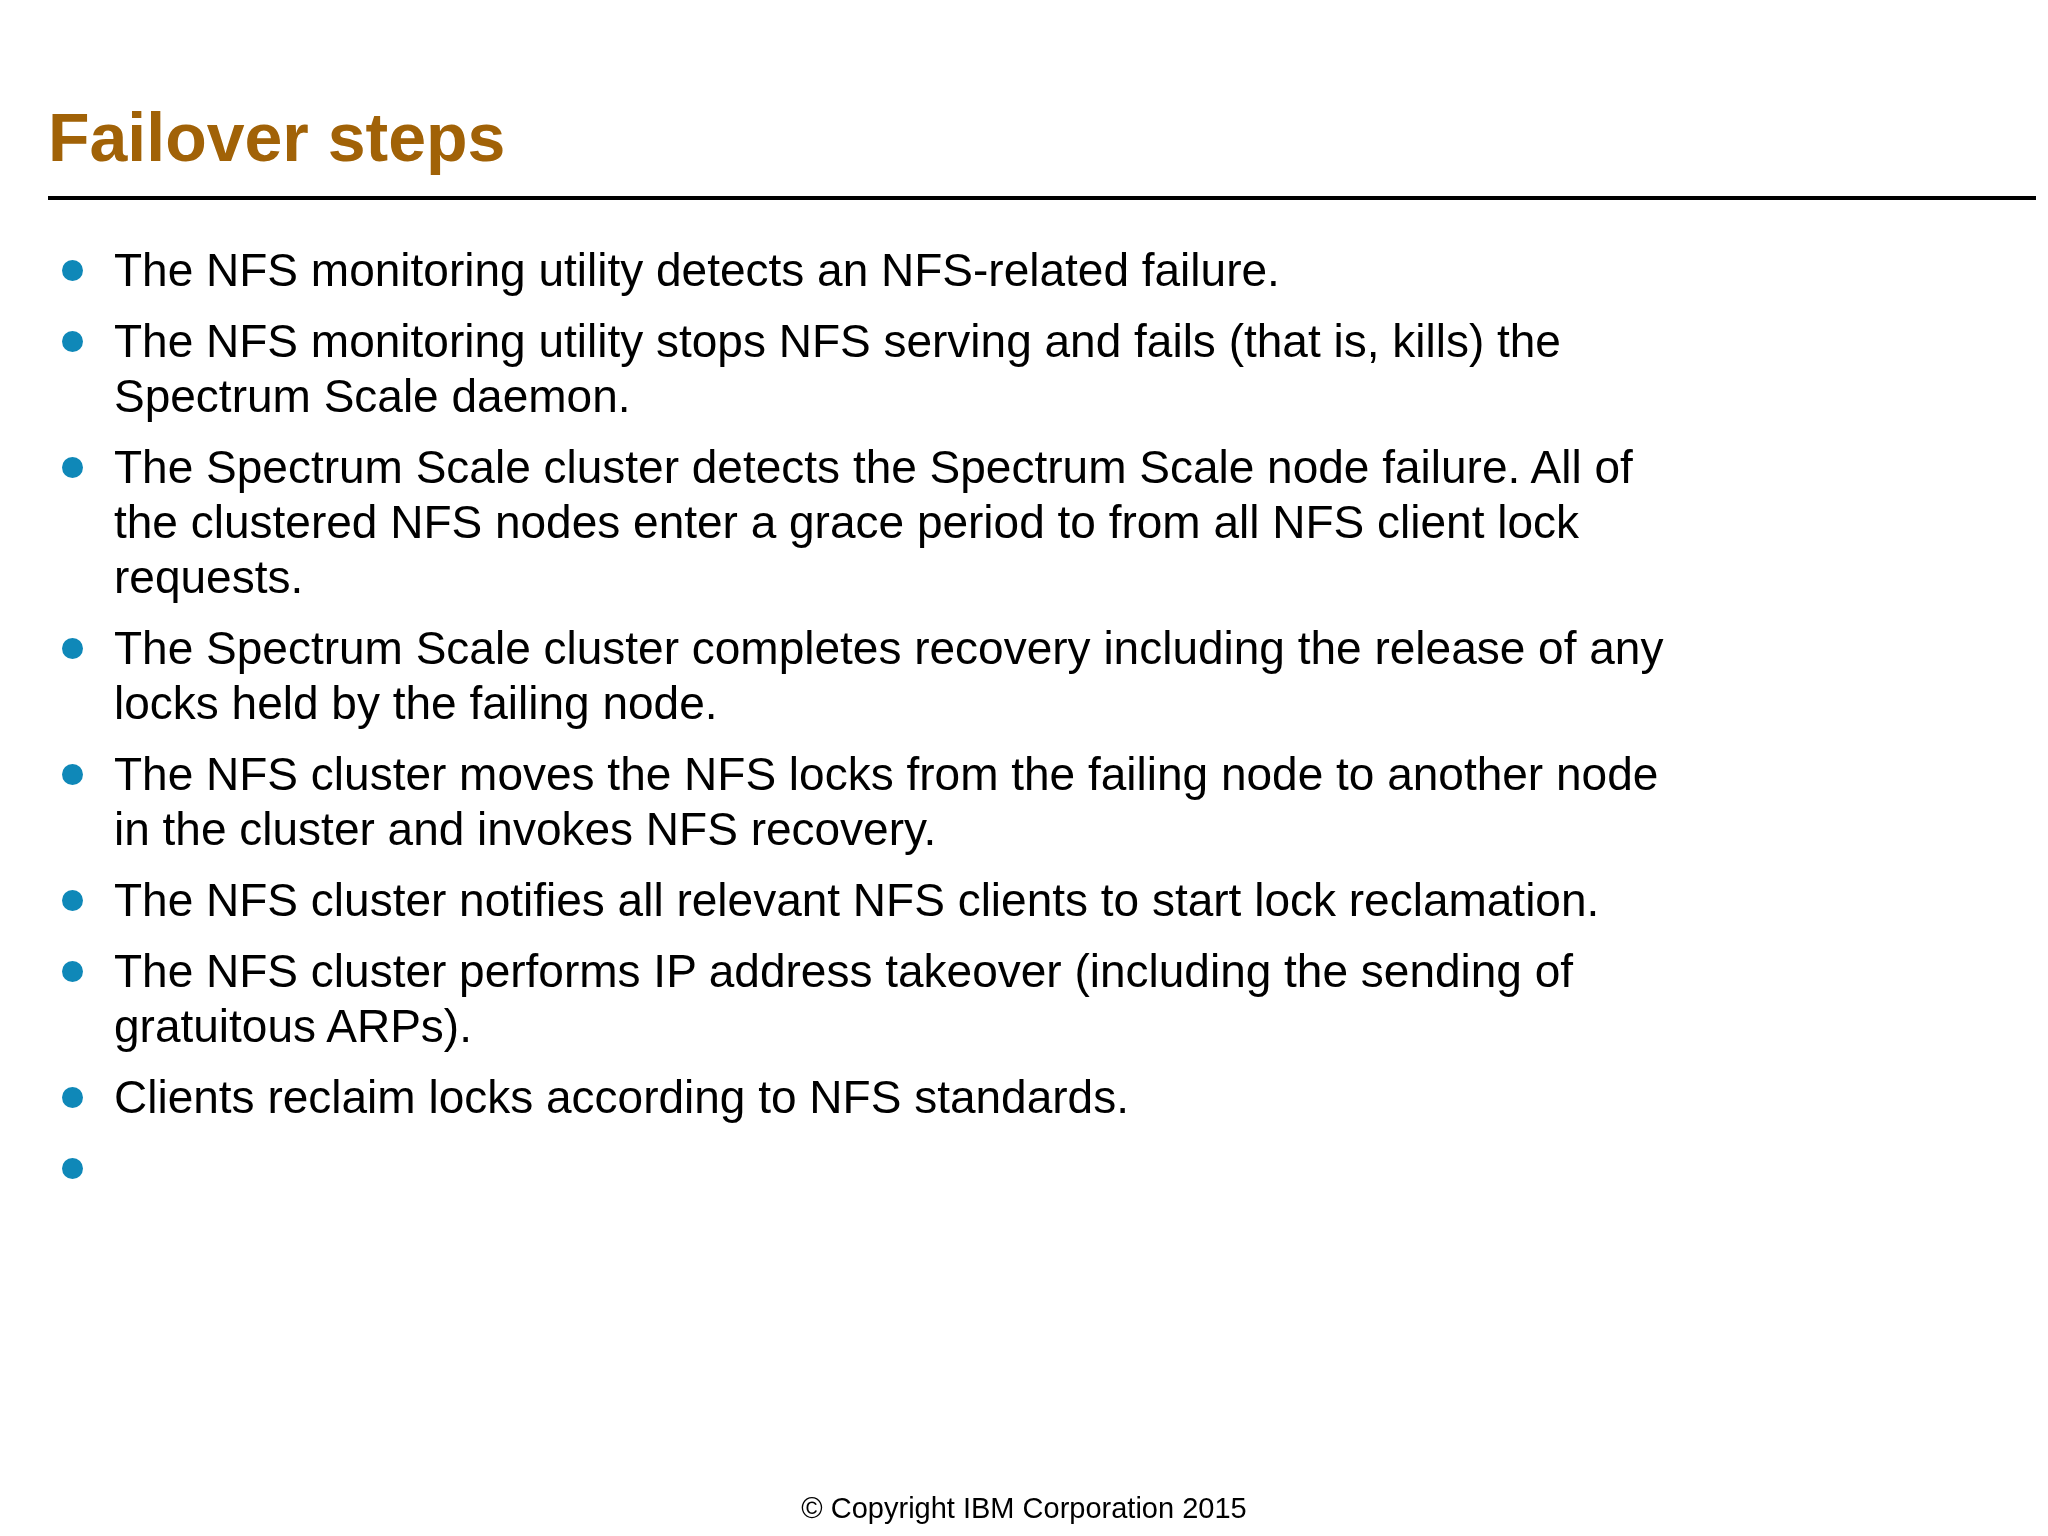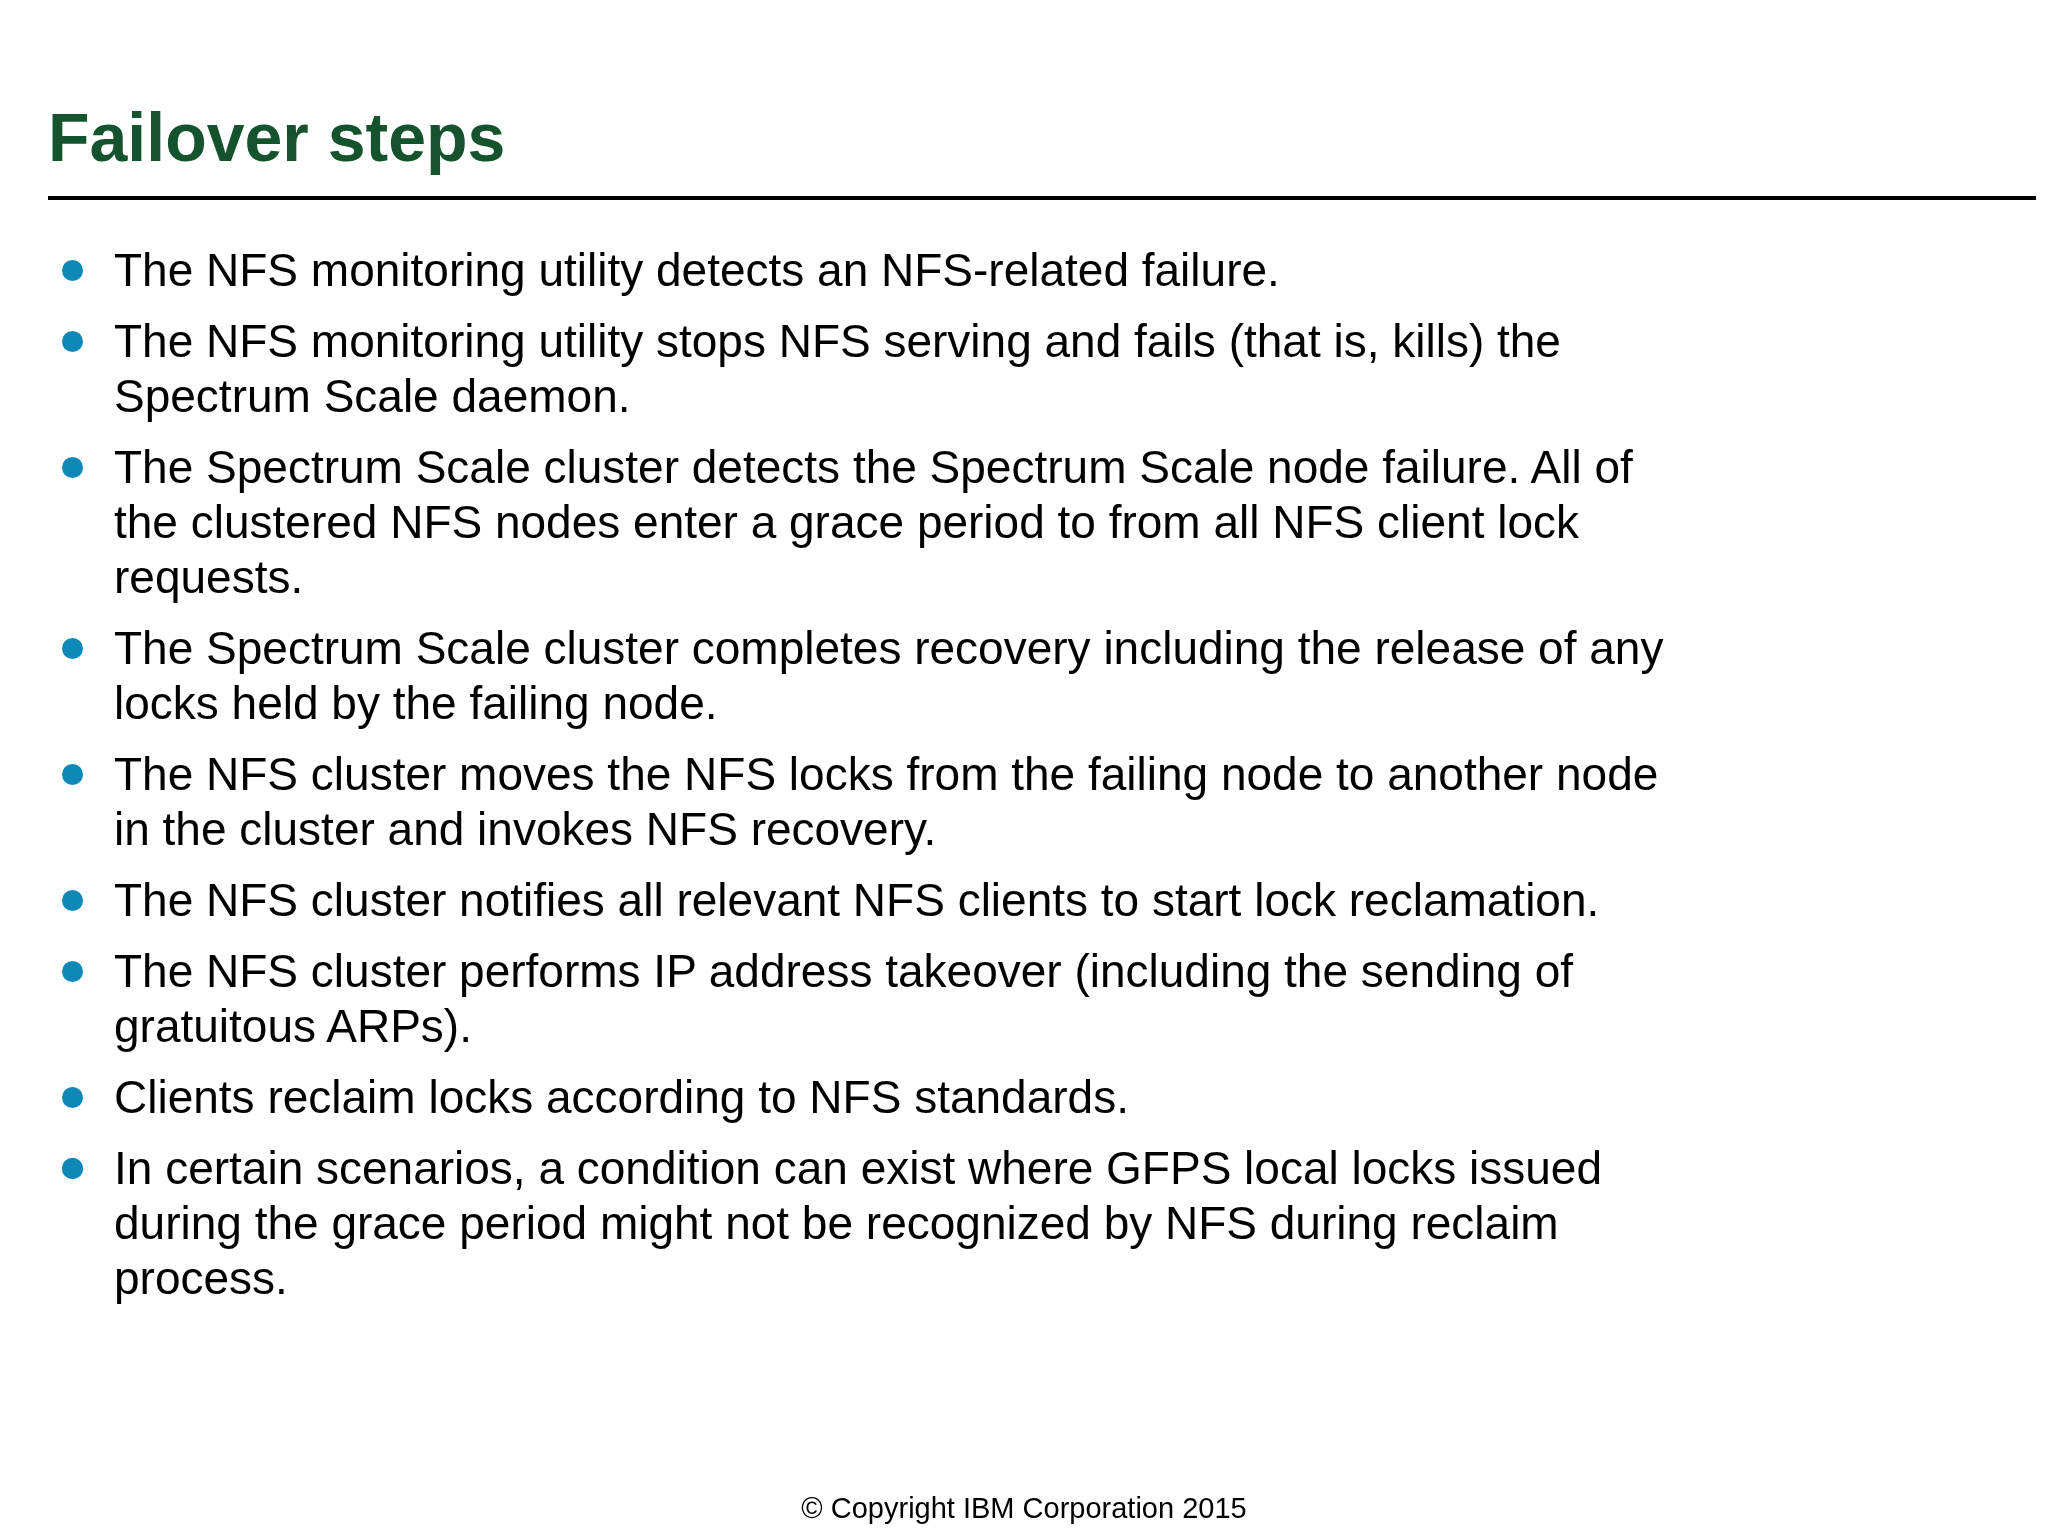--- a/index.html
+++ b/index.html
@@ -17,21 +17,21 @@
     overflow: hidden;
   }
   .title {
     position: absolute;
     left: 48px;
     top: 98px;
     margin: 0;
     font-size: 68px;
     font-weight: 700;
     letter-spacing: 0px;
-    color: #14532d;
+    color: #a16207;
     white-space: nowrap;
   }
   .rule {
     position: absolute;
     left: 48px;
     top: 196px;
     width: 1988px;
     height: 4px;
     background: #000000;
   }
@@ -115,22 +115,16 @@
       <span class="bullet-text">The NFS cluster performs IP address takeover (including the sending of
 gratuitous ARPs).</span>
     </li>
     <li>
       <span class="dot"></span>
       <span class="bullet-text">Clients reclaim locks according to NFS standards.</span>
     </li>
     <li>
       <span class="dot"></span>
     </li>
-    <li>
-      <span class="dot"></span>
-      <span class="bullet-text">In certain scenarios, a condition can exist where GFPS local locks issued
-during the grace period might not be recognized by NFS during reclaim
-process.</span>
-    </li>
   </ul>
 
   <div class="footer">© Copyright IBM Corporation 2015</div>
 </div>
 
 </body></html>

